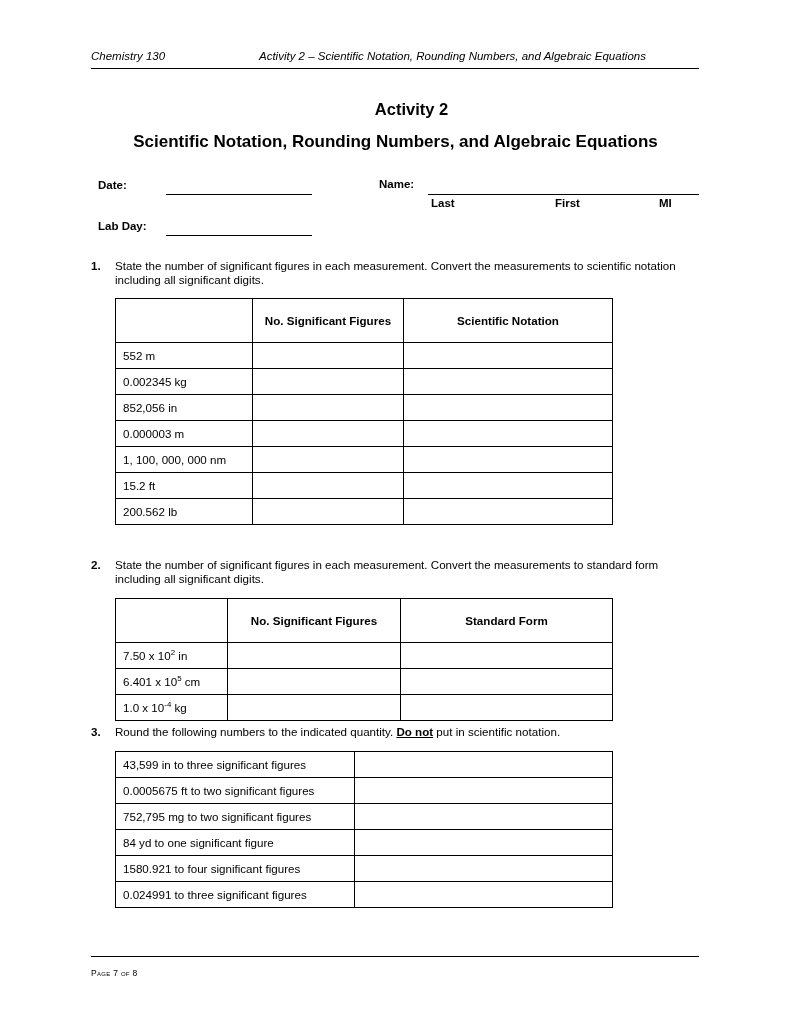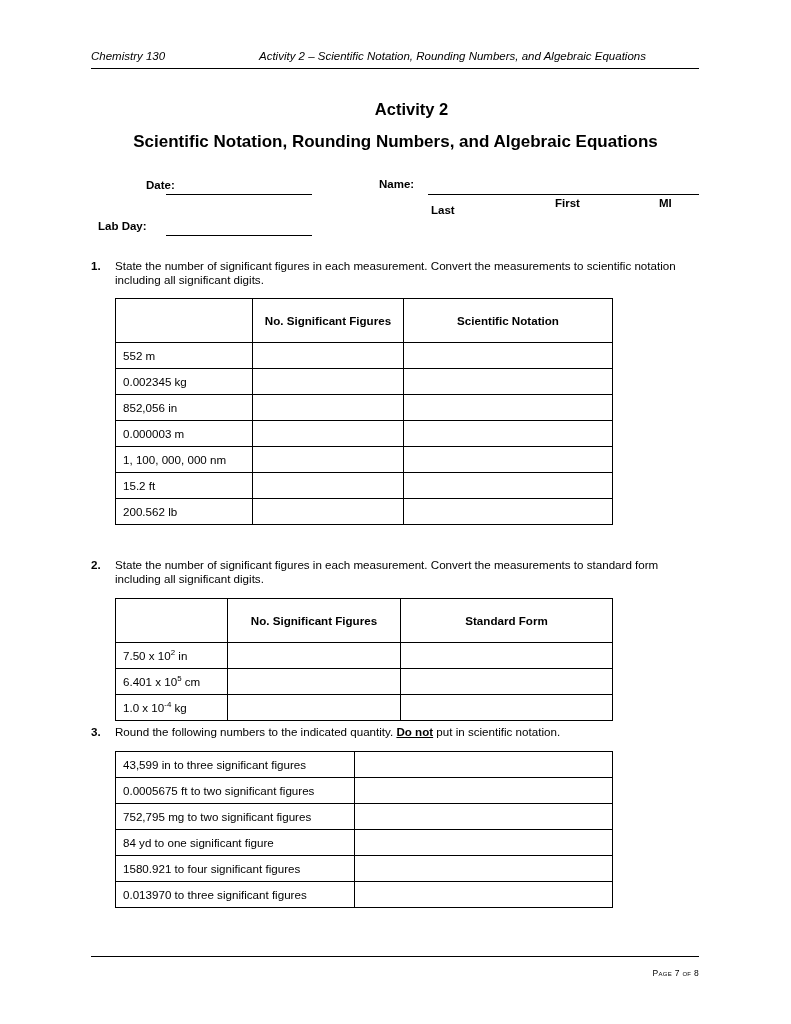--- a/index.html
+++ b/index.html
@@ -127,50 +127,50 @@
   }
 
   
   .footer {
     position: absolute;
     left: 91px;
     top: 952px;
     width: 608px;
     border-top: 1.2px solid #000;
     padding-top: 5px;
-    text-align: right;
+    text-align: left;
   }
   .footer span {
     font-size: 8.5px;
     font-variant: small-caps;
     letter-spacing: 0.3px;
   }
 </style>
 </head>
 <body>
 
 <div class="page">
 
   <div class="hdr">
     <span class="hdr-left">Chemistry 130</span>
     <span class="hdr-right">Activity 2 – Scientific Notation, Rounding Numbers, and Algebraic Equations</span>
   </div>
 
   <div class="title1">Activity 2</div>
   <div class="title2">Scientific Notation, Rounding Numbers, and Algebraic Equations</div>
 
-  <div class="lbl" style="left:98px; top:175px;margin-left:48px;">Date:</div>
+  <div class="lbl" style="left:98px; top:175px;">Date:</div>
   <div class="rule" style="left:166px; top:190px; width:146px;"></div>
 
   <div class="lbl" style="left:98px; top:216px;">Lab Day:</div>
   <div class="rule" style="left:166px; top:231px; width:146px;"></div>
 
   <div class="lbl" style="left:379px; top:174px;">Name:</div>
   <div class="rule" style="left:428px; top:190px; width:271px;"></div>
-  <div class="subcap" style="left:431px; top:193px;margin-top:7px;">Last</div>
+  <div class="subcap" style="left:431px; top:193px;">Last</div>
   <div class="subcap" style="left:555px; top:193px;">First</div>
   <div class="subcap" style="left:659px; top:193px;">MI</div>
 
   <div class="qnum" style="left:91px; top:255px;">1.</div>
   <div class="qtext" style="left:115px; top:255px; width:585px;">State the number of significant figures in each measurement.  Convert the measurements to scientific notation including all significant digits.</div>
 
   <table class="grid" style="left:115px; top:294px; width:497px;">
     <colgroup>
         <col style="width:137px">
         <col style="width:151px">
@@ -280,21 +280,21 @@
       </tr>
       <tr>
         <td>84 yd to one significant figure</td>
         <td class="blank"></td>
       </tr>
       <tr>
         <td>1580.921 to four significant figures</td>
         <td class="blank"></td>
       </tr>
       <tr>
-        <td>0.013970 to three significant figures</td>
+        <td>0.024991 to three significant figures</td>
         <td class="blank"></td>
       </tr>
     </tbody>
   </table>
 
   <div class="footer">
     <span>Page 7 of 8</span>
   </div>
 
 </div>

